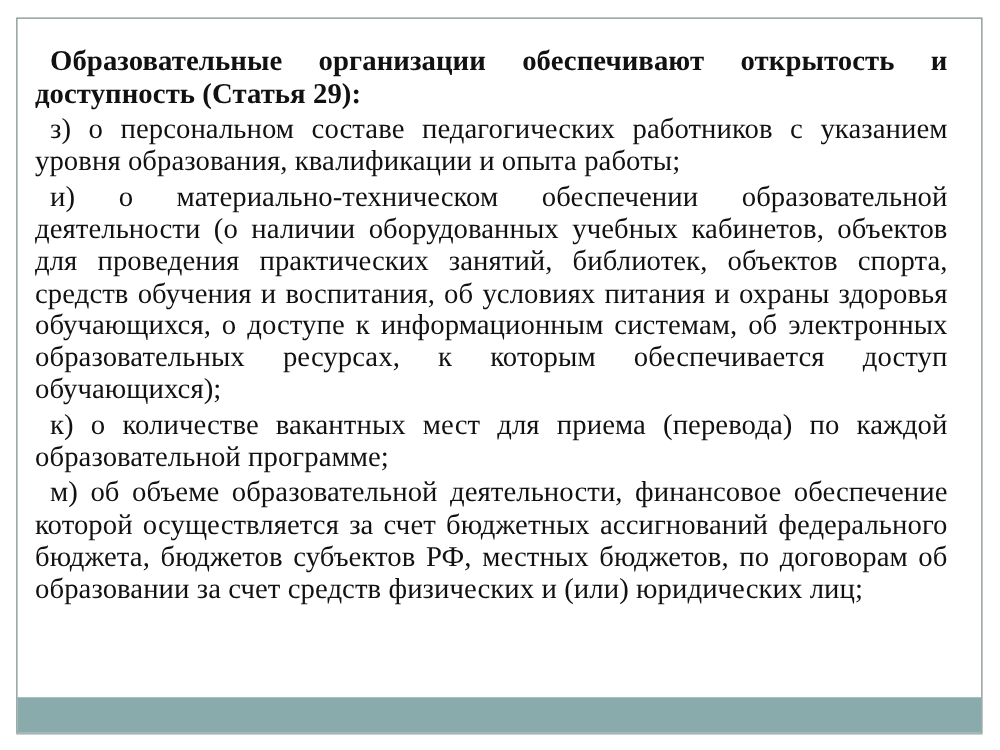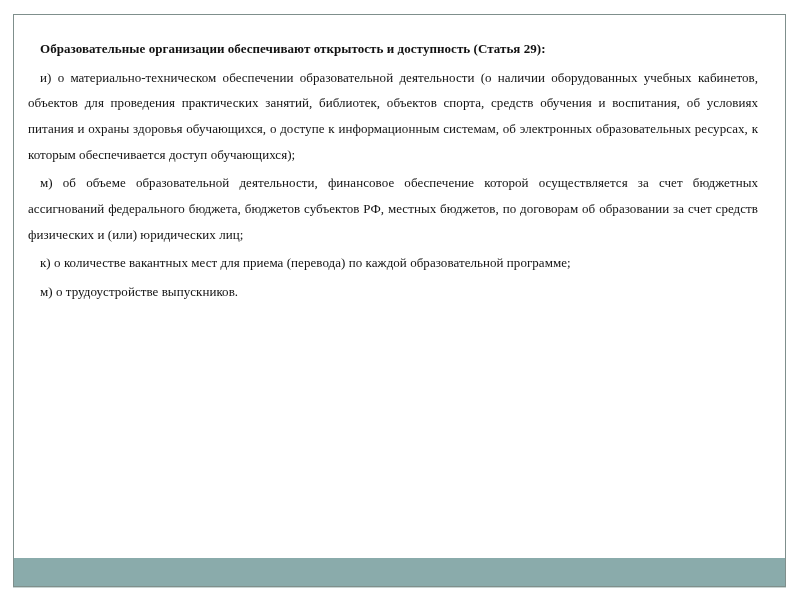--- a/index.html
+++ b/index.html
@@ -42,21 +42,21 @@
       width: 773px;
       height: 1px;
       background: #c8d4d2;
     }
     .content {
       position: absolute;
       left: 28px;
       top: 36px;
       width: 730px;
       font-family: "Liberation Serif", "DejaVu Serif", serif;
-      font-size: 13px;
+      font-size: 23px;
       line-height: 25.6px;
       color: #111111;
       text-align: justify;
       letter-spacing: 0.05px;
     }
     .para {
       margin: 0 0 3.2px 0;
       text-indent: 12px;
       text-align: justify;
       text-align-last: left;
@@ -73,18 +73,18 @@
 <body>
 
 <div class="slide">
   <div class="frame">
     <div class="footer-band"></div>
   </div>
   <div class="frame-shadow-line"></div>
 
   <div class="content">
     <p class="para heading">Образовательные организации обеспечивают открытость и доступность (Статья 29):</p>
+    <p class="para">з) о персональном составе педагогических работников с указанием уровня образования, квалификации и опыта работы;</p>
     <p class="para">и) о материально-техническом обеспечении образовательной деятельности (о наличии оборудованных учебных кабинетов, объектов для проведения практических занятий, библиотек, объектов спорта, средств обучения и воспитания, об условиях питания и охраны здоровья обучающихся, о доступе к информационным системам, об электронных образовательных ресурсах, к которым обеспечивается доступ обучающихся);</p>
+    <p class="para">к) о количестве вакантных мест для приема (перевода) по каждой образовательной программе;</p>
     <p class="para">м) об объеме образовательной деятельности, финансовое обеспечение которой осуществляется за счет бюджетных ассигнований федерального бюджета, бюджетов субъектов РФ, местных бюджетов, по договорам об образовании за счет средств физических и (или) юридических лиц;</p>
-    <p class="para">к) о количестве вакантных мест для приема (перевода) по каждой образовательной программе;</p>
-    <p class="para last">м) о трудоустройстве выпускников.</p>
   </div>
 </div>
 
 </body></html>

